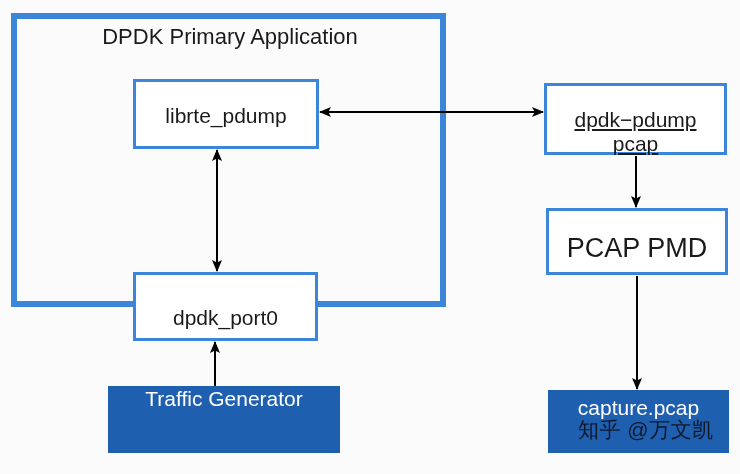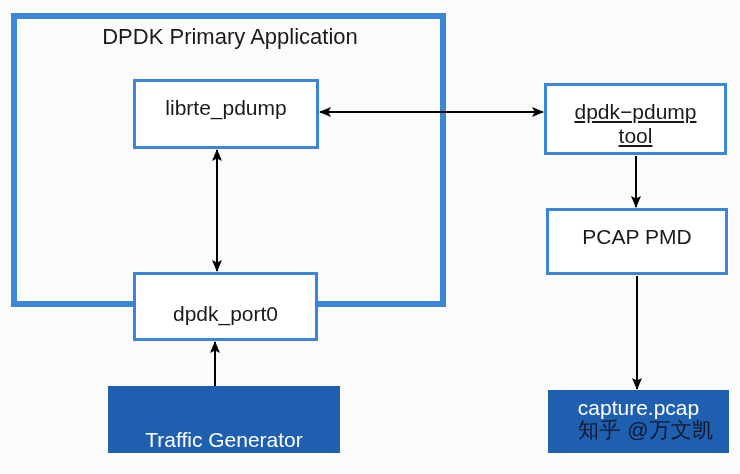--- a/index.html
+++ b/index.html
@@ -49,24 +49,24 @@
     color: #ffffff;
   }
 
   .node .label {
     display: block;
     width: 100%;
   }
 
   .node.top-text {
     align-items: flex-start;
-    padding-top: 14px;
+    padding-top: 22px;
   }
   .node.mid-text {
-    align-items: flex-end;
+    align-items: flex-start;
   }
 
   
   #app-container {
     position: absolute;
     left: 11px;
     top: 13px;
     width: 435px;
     height: 294px;
     box-sizing: border-box;
@@ -124,21 +124,21 @@
     font-size: 21px;
     z-index: 4;
     text-decoration: underline;
   }
 
   #pcap-pmd {
     left: 546px;
     top: 208px;
     width: 182px;
     height: 67px;
-    font-size: 21px;
+    font-size: 27px;
     z-index: 4;
   }
 
   #capture-pcap {
     left: 548px;
     top: 390px;
     width: 181px;
     height: 63px;
     font-size: 21px;
     z-index: 4;
@@ -212,21 +212,21 @@
     <span class="label">dpdk_port0</span>
   </div>
 
   <div class="node filled mid-text" id="traffic-generator">
     <span class="label">Traffic Generator</span>
   </div>
 
   <div class="node outlined top-text" id="dpdk-pdump-tool">
     <span class="label">
       <span>dpdk−pdump</span><br>
-      <span>tool</span>
+      <span>pcap</span>
     </span>
   </div>
 
   <div class="node outlined top-text" id="pcap-pmd">
     <span class="label">PCAP PMD</span>
   </div>
 
   <div class="node filled" id="capture-pcap">
     <span class="label">capture.pcap</span>
   </div>

